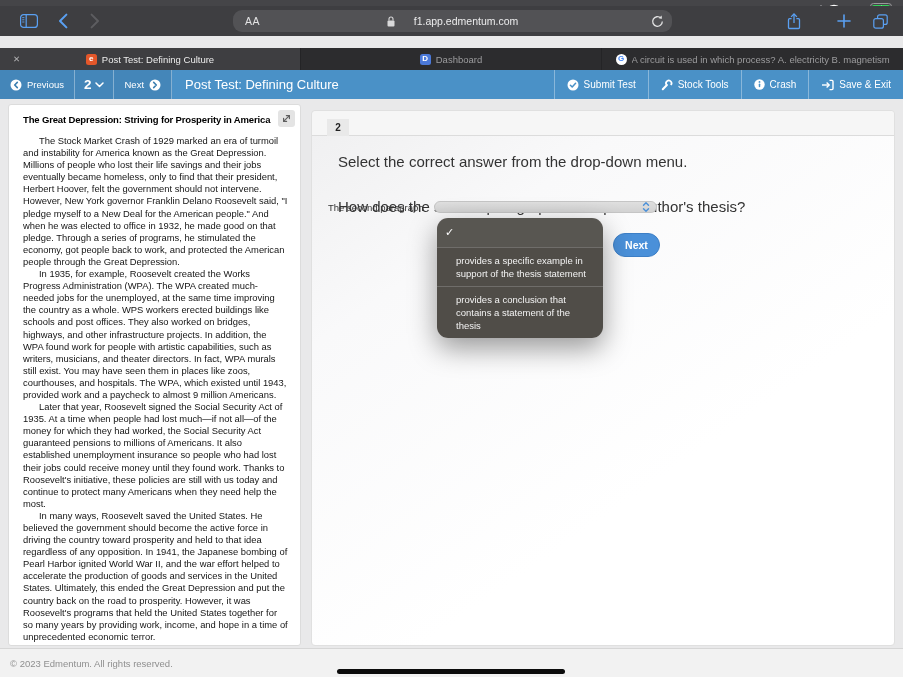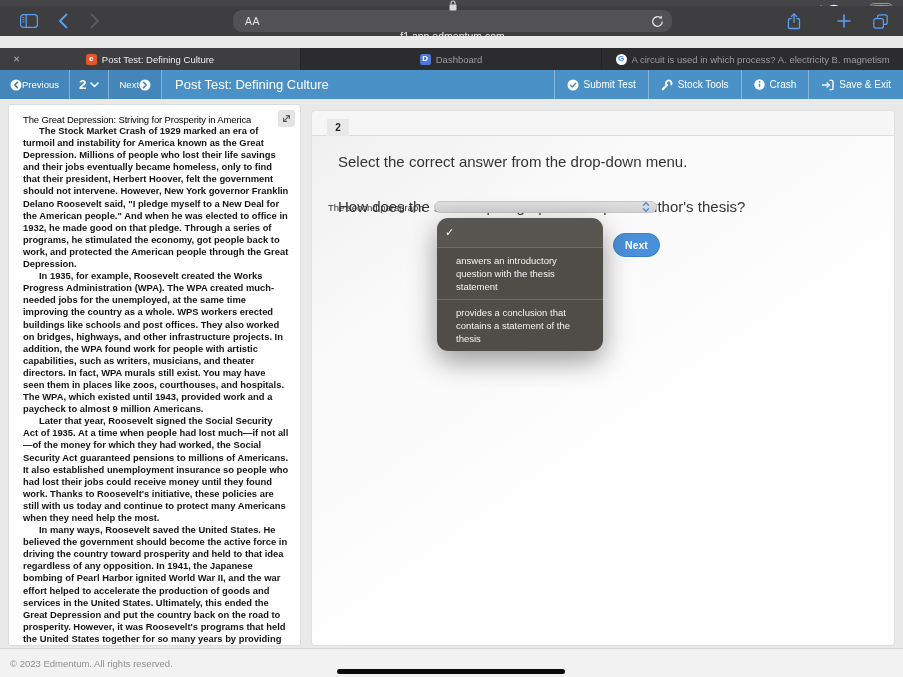--- a/index.html
+++ b/index.html
@@ -33,53 +33,53 @@
   .btn-sidebar{ left:16px; width:26px; }
   .btn-back{ left:52px; width:22px; }
   .btn-fwd{ left:84px; width:22px; }
   .btn-share{ left:781px; width:26px; }
   .btn-plus{ left:831px; width:26px; }
   .btn-tabs{ left:867px; width:26px; }
 
   .url-pill{ position:absolute; left:233px; top:4px; width:439px; height:22px;
     background:#525255; border-radius:9px; color:#dcdcdd; }
   .url-aa{ position:absolute; left:12px; top:0; height:22px; display:flex; align-items:center; font-size:10.5px; letter-spacing:.5px; color:#e3e3e4; }
-  .url-center{ position:absolute; left:0; right:0; top:0; height:22px; display:flex; align-items:center; justify-content:center; gap:19px; font-size:10.5px; color:#ececed;flex-direction:column; }
+  .url-center{ position:absolute; left:0; right:0; top:0; height:22px; display:flex; align-items:center; justify-content:center; gap:19px; font-size:10.5px; color:#ececed; }
   .url-reload{ position:absolute; right:8px; top:0; height:22px; display:flex; align-items:center; color:#e0e0e1; }
 
   
   .tabbar{ position:absolute; top:48px; left:0; width:903px; height:22px; background:#2c2c2e; display:flex; }
   .tab{ width:301px; display:flex; align-items:center; justify-content:center; gap:5px;
     font-size:9.5px; color:#9c9c9e; position:relative; border-right:1px solid #242426; overflow:hidden; }
   .tab.active{ background:#3e3e41; color:#ececec; }
   .tab:last-child{ border-right:none; }
   .tab-close{ position:absolute; left:13px; top:0; height:22px; display:flex; align-items:center; font-size:8.5px; color:#b4b4b6; }
   .favicon{ width:11px; height:11px; border-radius:2.5px; flex:0 0 auto;
     display:flex; align-items:center; justify-content:center; font-size:8px; font-weight:700; line-height:1; }
   .fav-edmentum{ background:#e4572a; color:#fff; }
   .fav-dashboard{ background:#4b79d9; color:#fff; }
   .fav-google{ background:#fff; color:#4285f4; border-radius:50%; }
   .tab-label{ white-space:nowrap; overflow:hidden; max-width:258px; }
 
   
   .testbar{ position:absolute; top:70px; left:0; width:903px; height:29px; background:#4a91c7; color:#fff; display:flex; align-items:stretch; }
   .tb-left{ display:flex; background:rgba(0,0,0,.07); }
-  .tb-btn{ display:flex; align-items:center; padding:0 10px; border-right:1px solid rgba(255,255,255,.35); font-size:9.5px; }
+  .tb-btn{ display:flex; align-items:center; gap:5px; padding:0 10px; border-right:1px solid rgba(255,255,255,.35); font-size:9.5px; }
   .tb-qnum{ font-size:13.5px; font-weight:700; padding:0 9px; gap:4px; }
   .tb-title{ align-self:center; margin-left:13px; font-size:13px; white-space:nowrap; }
   .tb-right{ margin-left:auto; display:flex; }
   .tb-action{ display:flex; align-items:center; gap:5px; padding:4px 12px; border-left:1px solid rgba(255,255,255,.35); font-size:10px; white-space:nowrap; }
 
   
   .passage-card{ position:absolute; left:8px; top:104px; width:293px; height:542px;
     background:#fff; border:1px solid #dcdcdc; border-radius:3px; padding:9px 11px 10px 14px; overflow:hidden; }
-  .passage-title{ font-size:9.5px; font-weight:400; letter-spacing:-.15px; white-space:nowrap; color:#000; margin-bottom:0; }
+  .passage-title{ font-size:9.5px; font-weight:700; letter-spacing:-.15px; white-space:nowrap; color:#000; margin-bottom:10px; }
   .expand-btn{ position:absolute; top:5px; right:5px; width:17px; height:17px; background:#e4e4e4; border-radius:3px;
     display:flex; align-items:center; justify-content:center; }
-  .passage-body p{ font-size:9.4px; line-height:12.1px; color:#141414; text-indent:16px; text-align:left;font-weight:bold; }
+  .passage-body p{ font-size:9.4px; line-height:12.1px; color:#141414; text-indent:16px; text-align:left; }
 
   
   .question-card{ position:absolute; left:311px; top:110px; width:584px; height:536px;
     background:linear-gradient(145deg,#efeff0 0%,#f9f9fa 25%,#ffffff 65%);
     border:1px solid #e0e0e0; border-radius:4px; }
   .q-header{ position:absolute; top:0; left:0; right:0; height:25px; background:#f6f6f6;
     border-bottom:1px solid #dcdcdc; border-radius:4px 4px 0 0; }
   .q-tab{ position:absolute; left:15px; top:8px; width:22px; height:17px; background:#e9e9e9;
     display:flex; align-items:center; justify-content:center; font-weight:700; font-size:10px; color:#222; }
   .q-instruction{ position:absolute; left:26px; top:42px; font-size:15px; color:#333; }
@@ -329,20 +329,20 @@
     <span class="answer-period">.</span>
   </div>
 </div>
 
 <div class="next-btn">Next</div>
 
 <div class="popover">
   <div class="pop-row selected">
     <span class="pop-check">✓</span>
   </div>
-  <div class="pop-row">answers an introductory question with the thesis statement</div>
+  <div class="pop-row">provides a specific example in support of the thesis statement</div>
   <div class="pop-row">provides a conclusion that contains a statement of the thesis</div>
 </div>
 
 <div class="page-footer">
   <span>© 2023 Edmentum. All rights reserved.</span>
 </div>
 <div class="home-indicator"></div>
 
 </body></html>

